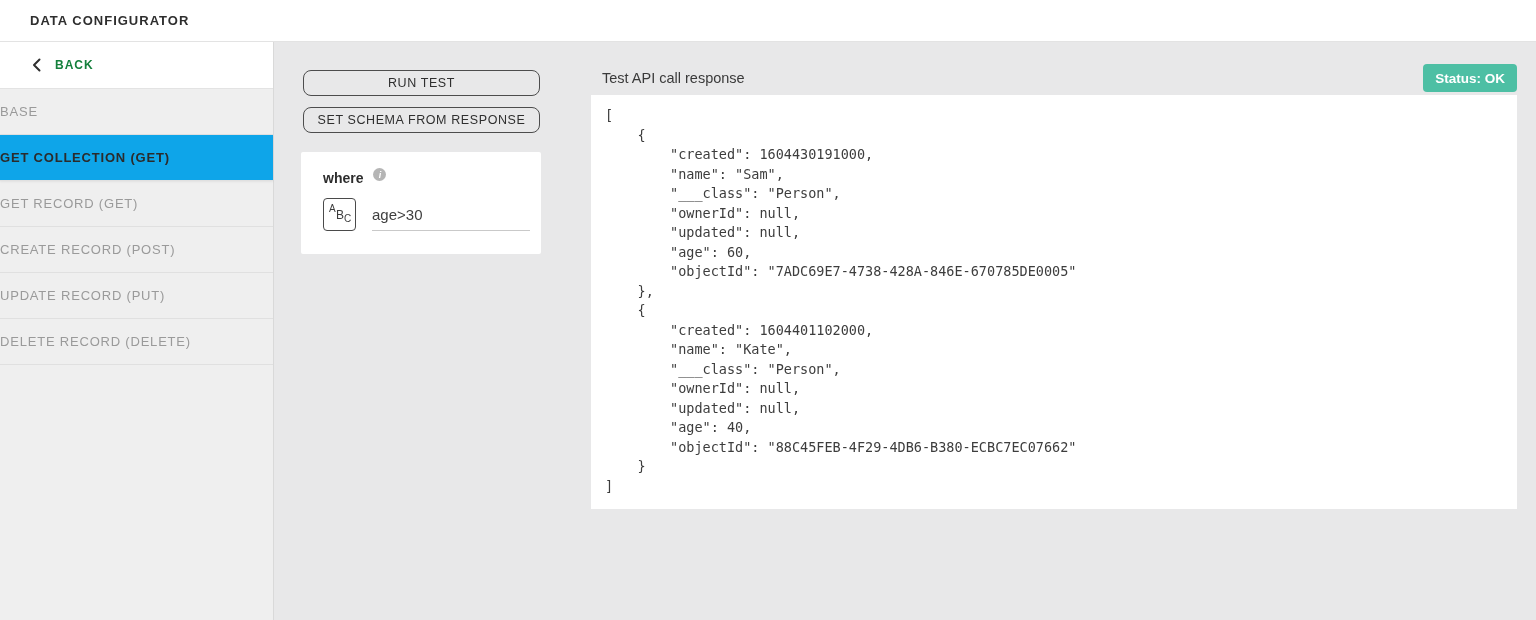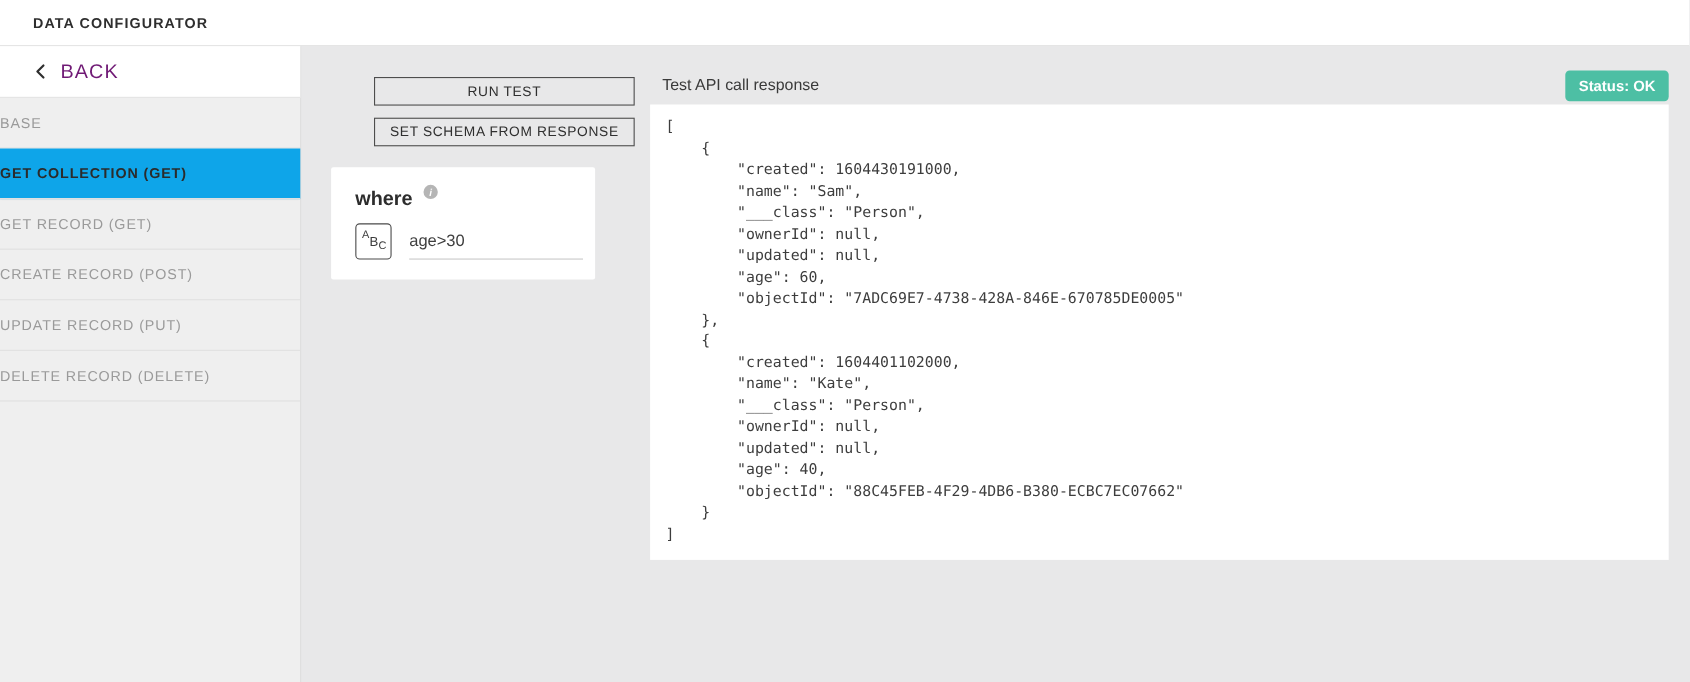--- a/index.html
+++ b/index.html
@@ -32,21 +32,21 @@
     border-right: 1px solid #d9d9d9;
     display: flex; flex-direction: column;
   }
   .back-row {
     height: 47px; background: #ffffff;
     border-bottom: 1px solid #e3e3e3;
     display: flex; align-items: center;
     padding-left: 32px; cursor: pointer;
   }
   .back-row svg { margin-right: 14px; }
-  .back-label { font-size: 18px; font-weight: 400; letter-spacing: 1px; color: #701a75; }
+  .back-label { font-size: 12px; font-weight: 700; letter-spacing: 1px; color: #15803d; }
   .side-item {
     height: 46px;
     border-bottom: 1px solid #e0e0e0;
     display: flex; align-items: center;
     font-size: 13px; letter-spacing: 0.8px; color: #9a9a9a;
     cursor: pointer;
   }
   .side-item.active {
     background: #0ea5e9; color: #2b2b2b; font-weight: 600;
     box-shadow: 0 1px 2px rgba(0,0,0,0.06);
@@ -85,38 +85,37 @@
     position: absolute; right: 2px; top: 2px;
     width: 17px; height: 17px; border-radius: 50%;
     background: #ffffff; box-shadow: 0 1px 2px rgba(0,0,0,0.25);
   }
 
   
   .workarea { flex: 1; background: #e8e8e9; position: relative; }
 
   .outline-btn {
     position: absolute; left: 29px; width: 237px; height: 26px;
-    background: transparent; border: 1px solid #4d4d4d; border-radius: 0;
+    background: transparent; border: 1px solid #4d4d4d; border-radius: 8px;
     font-family: "Liberation Sans", sans-serif;
     font-size: 12.5px; letter-spacing: 0.6px; color: #2f2f2f;
     display: flex; align-items: center; justify-content: center;
     cursor: pointer;
-    margin-left: 37px;
   }
   .btn-run { top: 28px; }
   .btn-schema { top: 65px; }
 
   .where-card {
     position: absolute; left: 27px; top: 110px;
     width: 240px; height: 102px;
     background: #ffffff; border-radius: 2px;
     padding: 18px 20px 0 22px;
   }
   .where-head { display: flex; align-items: flex-start; }
-  .where-label { font-size: 18px; font-weight: 700; color: #2d2d2d; }
+  .where-label { font-size: 14px; font-weight: 700; color: #2d2d2d; }
   .info-icon {
     width: 13px; height: 13px; border-radius: 50%;
     background: #b5b5b5; color: #ffffff;
     font-size: 9px; font-weight: 700; font-style: italic;
     display: flex; align-items: center; justify-content: center;
     margin-left: 10px; margin-top: -2px; cursor: pointer;
   }
   .where-body { display: flex; align-items: flex-end; margin-top: 12px; }
   .abc-box {
     width: 33px; height: 33px;

